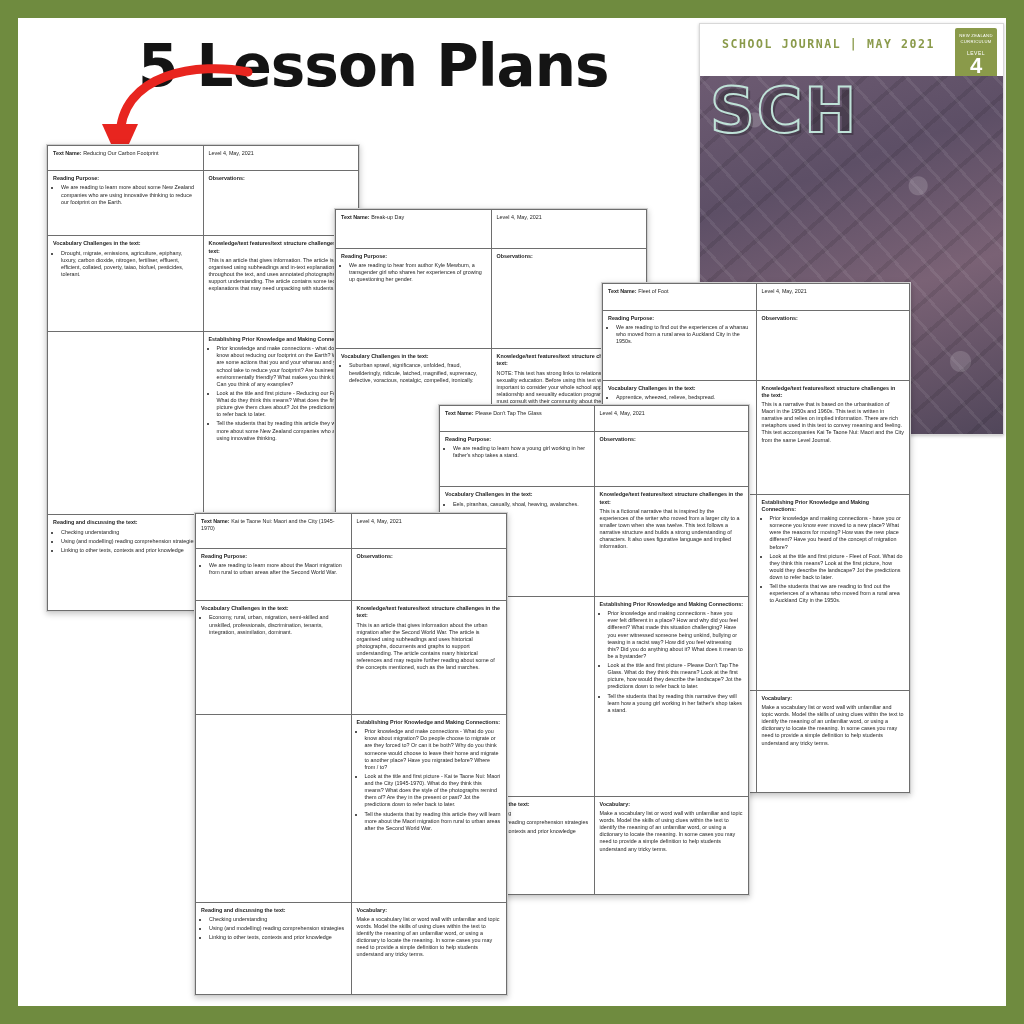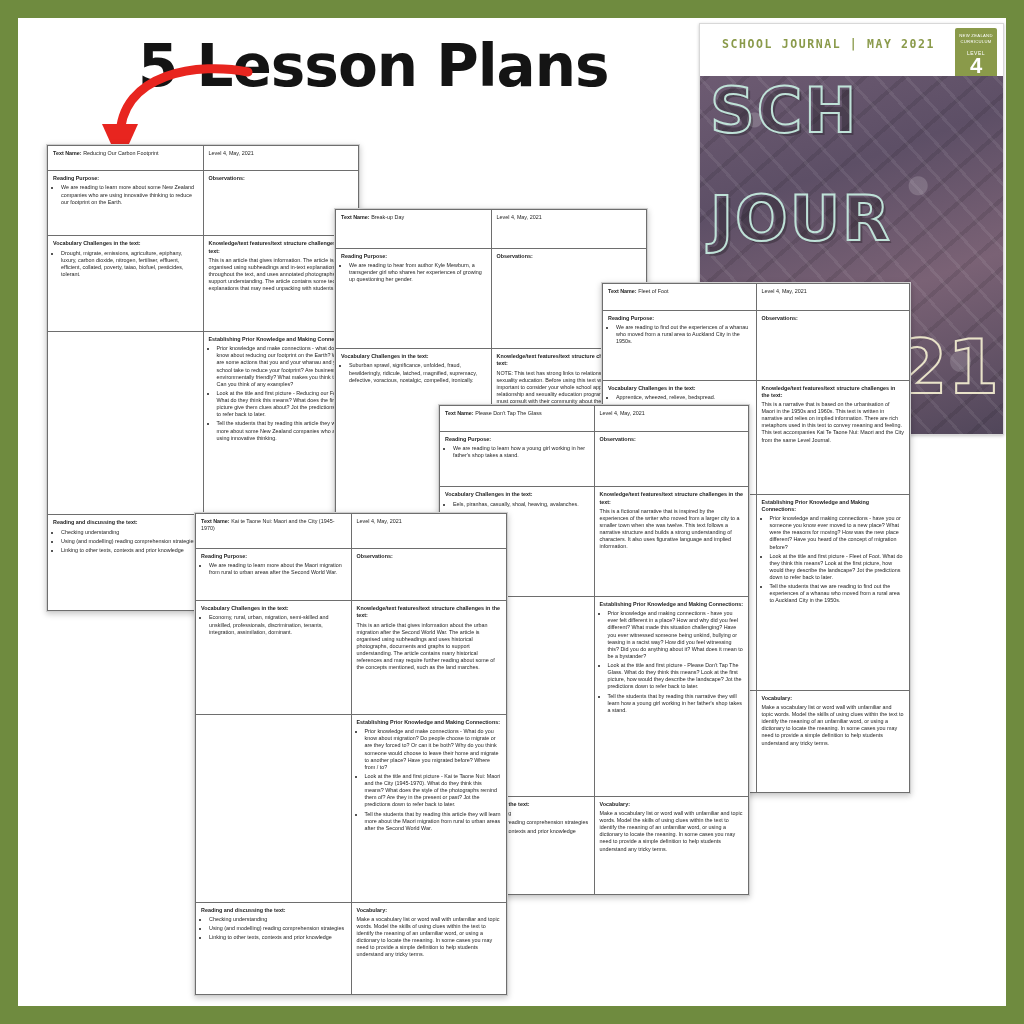--- a/index.html
+++ b/index.html
@@ -142,23 +142,21 @@
       <div class="sj">SCHOOL JOURNAL | MAY 2021</div>
       <div class="level-box">
         <div class="lv-top">NEW ZEALAND
 CURRICULUM</div>
         <div class="lv-lbl">LEVEL</div>
         <div class="lv-num">4</div>
       </div>
     </div>
     <div class="cover-art">
       <div class="cover-word w1">SCH</div>
-      <div class="cover-word w3">JOUR</div>
       <div class="cover-word w5">MAY</div>
-      <div class="cover-year">21</div>
     </div>
   </div>
 
   <div class="sheet" id="sheet-carbon">
       <table class="tbl">
         <tbody>
           <tr>
             <td><span class="hd">Text Name:</span> Reducing Our Carbon Footprint</td>
             <td>Level 4, May, 2021</td>
           </tr>

